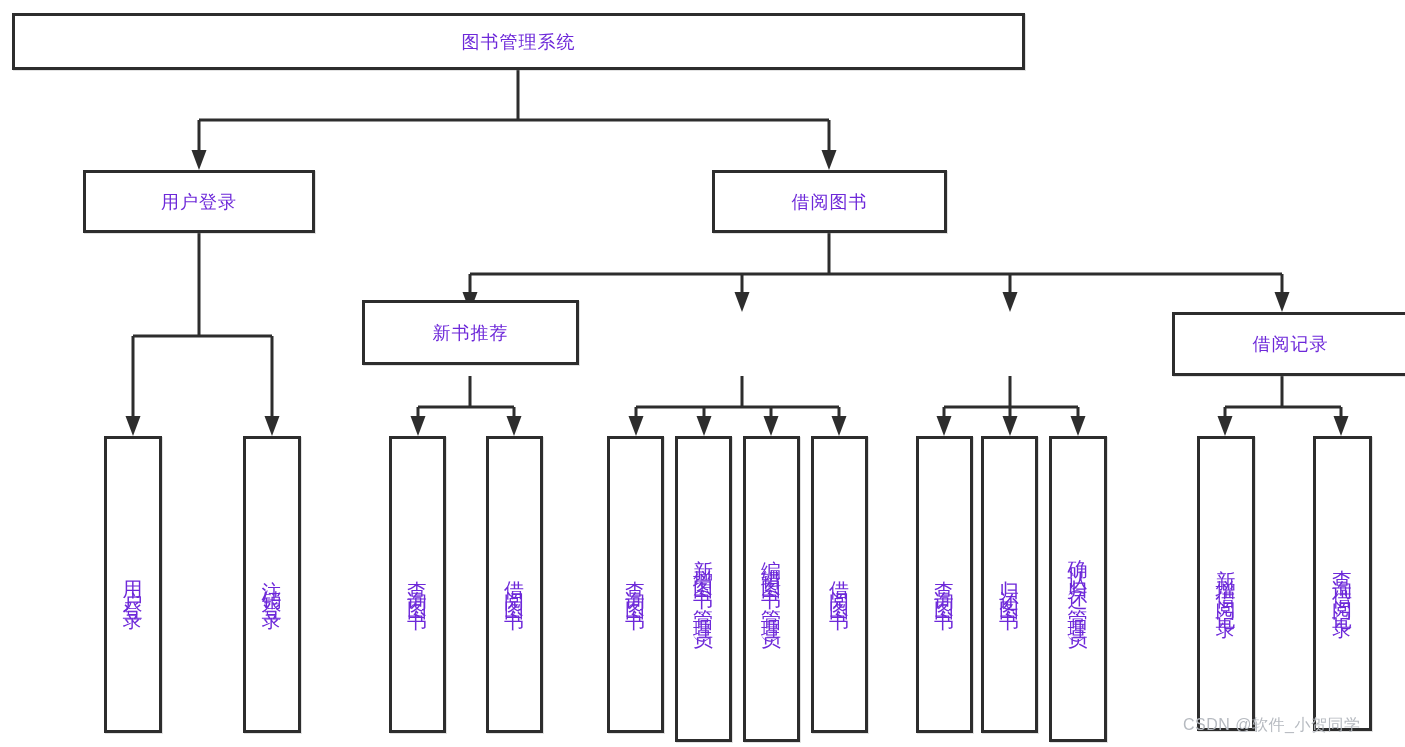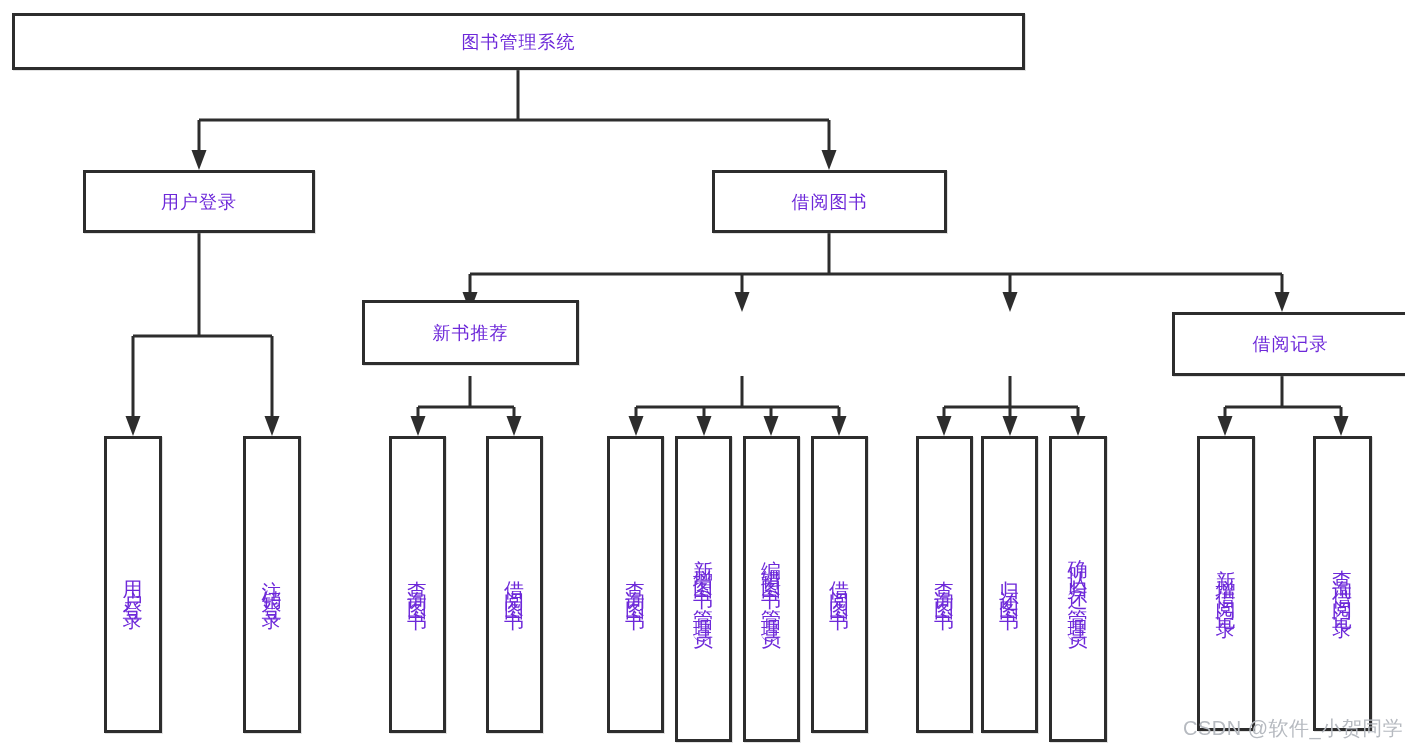--- a/index.html
+++ b/index.html
@@ -37,21 +37,21 @@
     font-size: 20px;
     letter-spacing: 10px;
     line-height: 1;
     white-space: nowrap;
   }
   #watermark {
     position: absolute;
     left: 1183px;
     top: 715px;
     width: 222px;
-    font-size: 20px;
+    font-size: 16px;
     letter-spacing: 0.5px;
     color: #b6bac0;
     white-space: nowrap;
     z-index: 5;
   }
 </style>
 </head>
 <body>
 
 <div id="screen">

